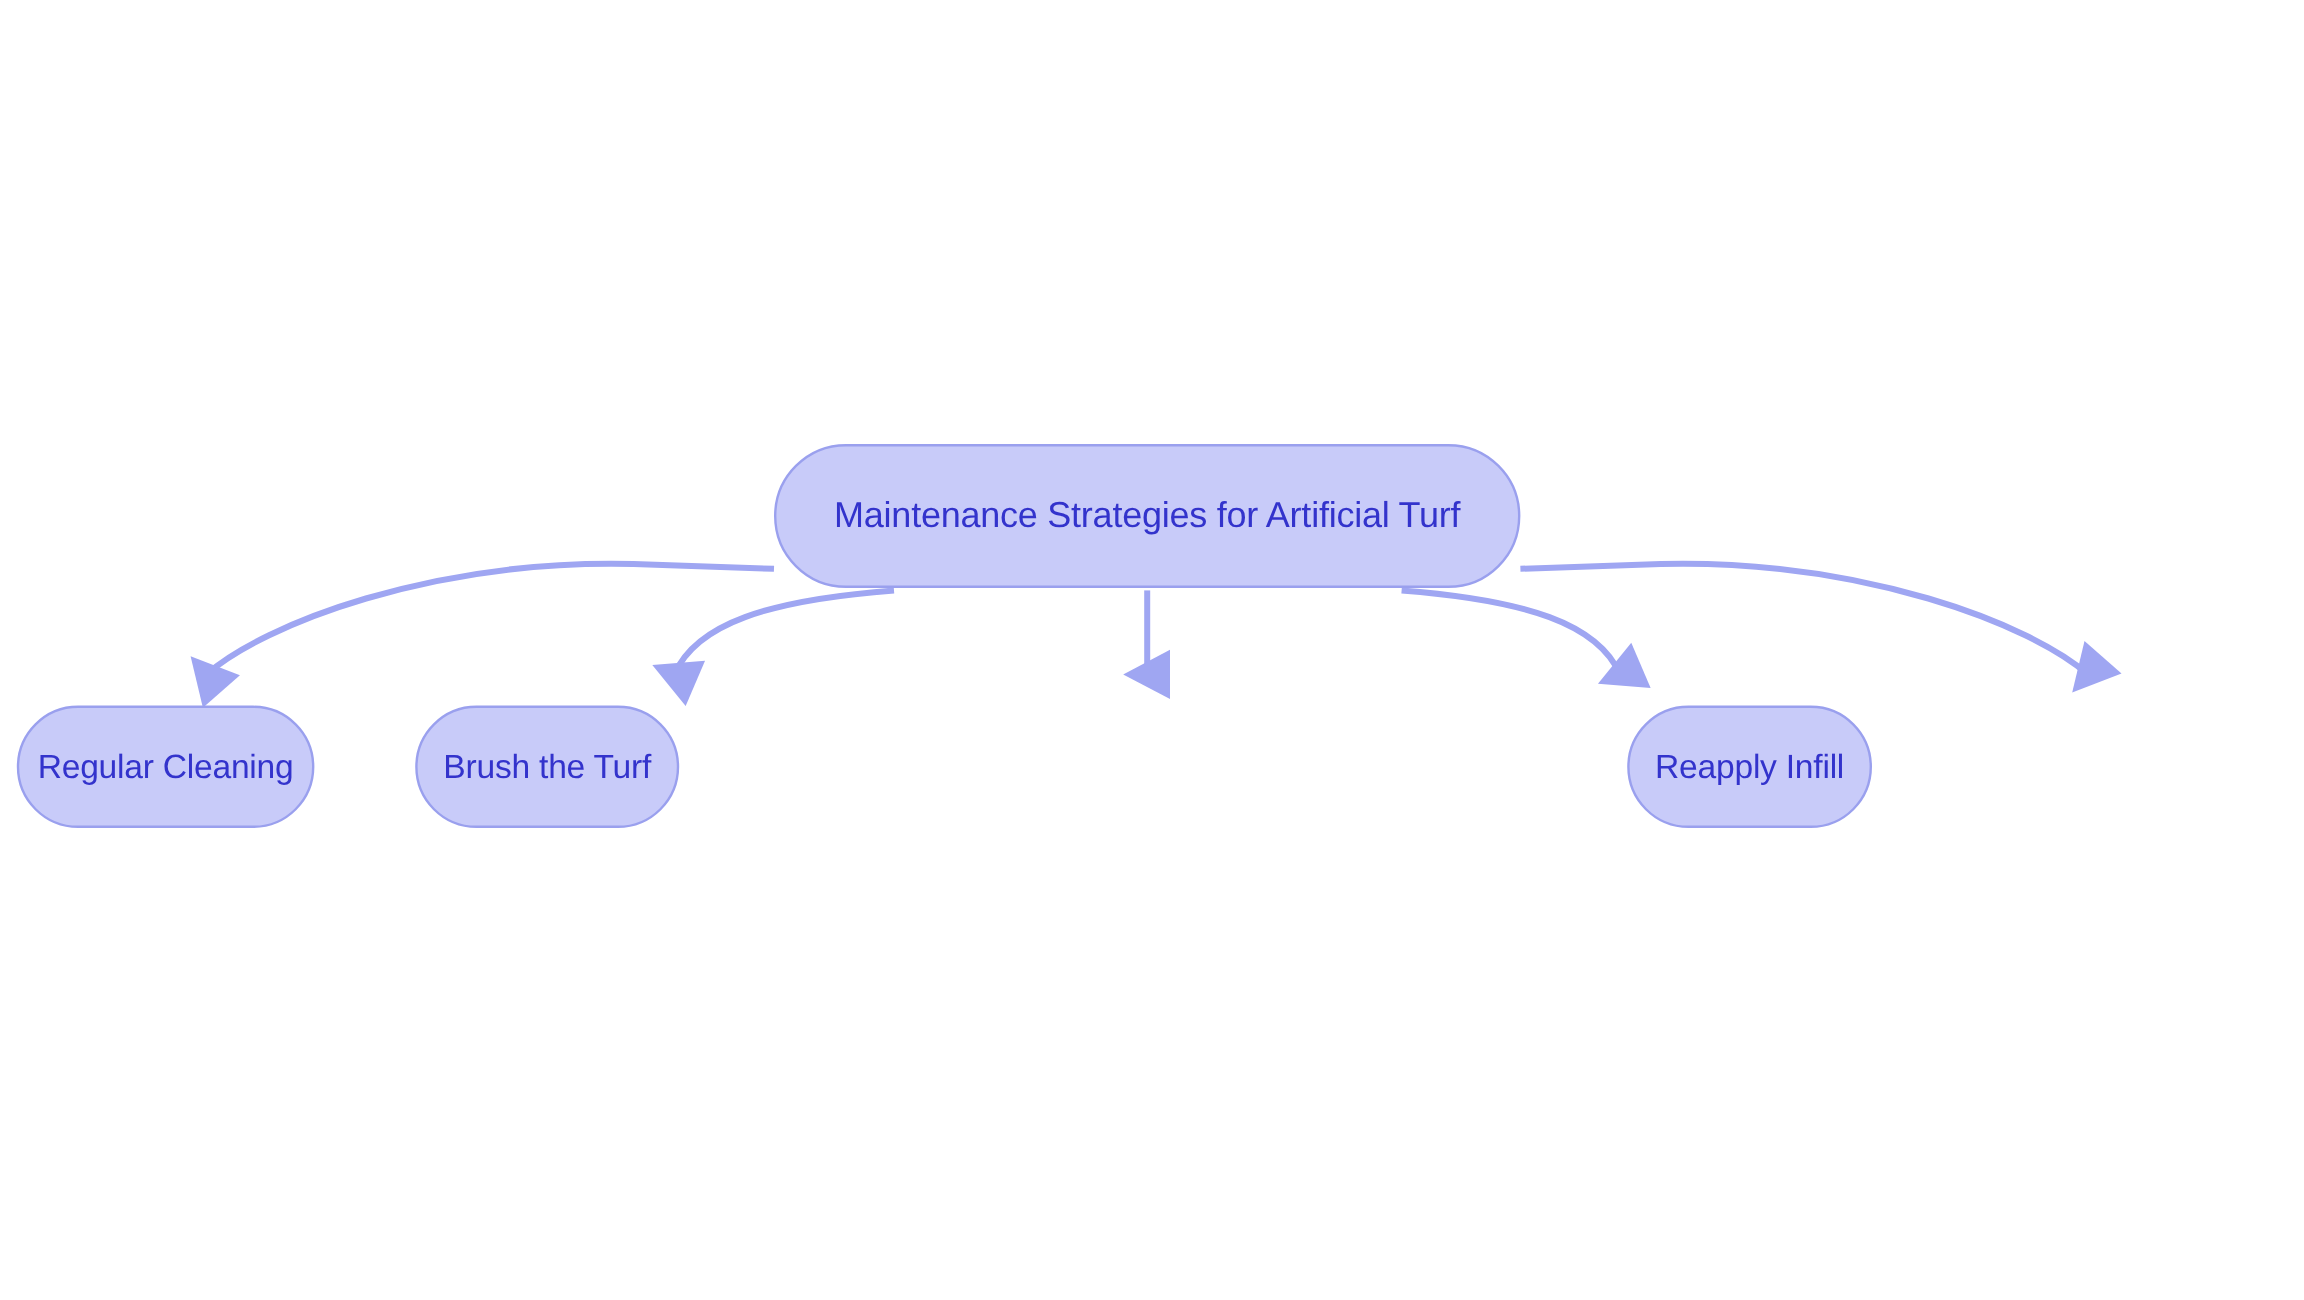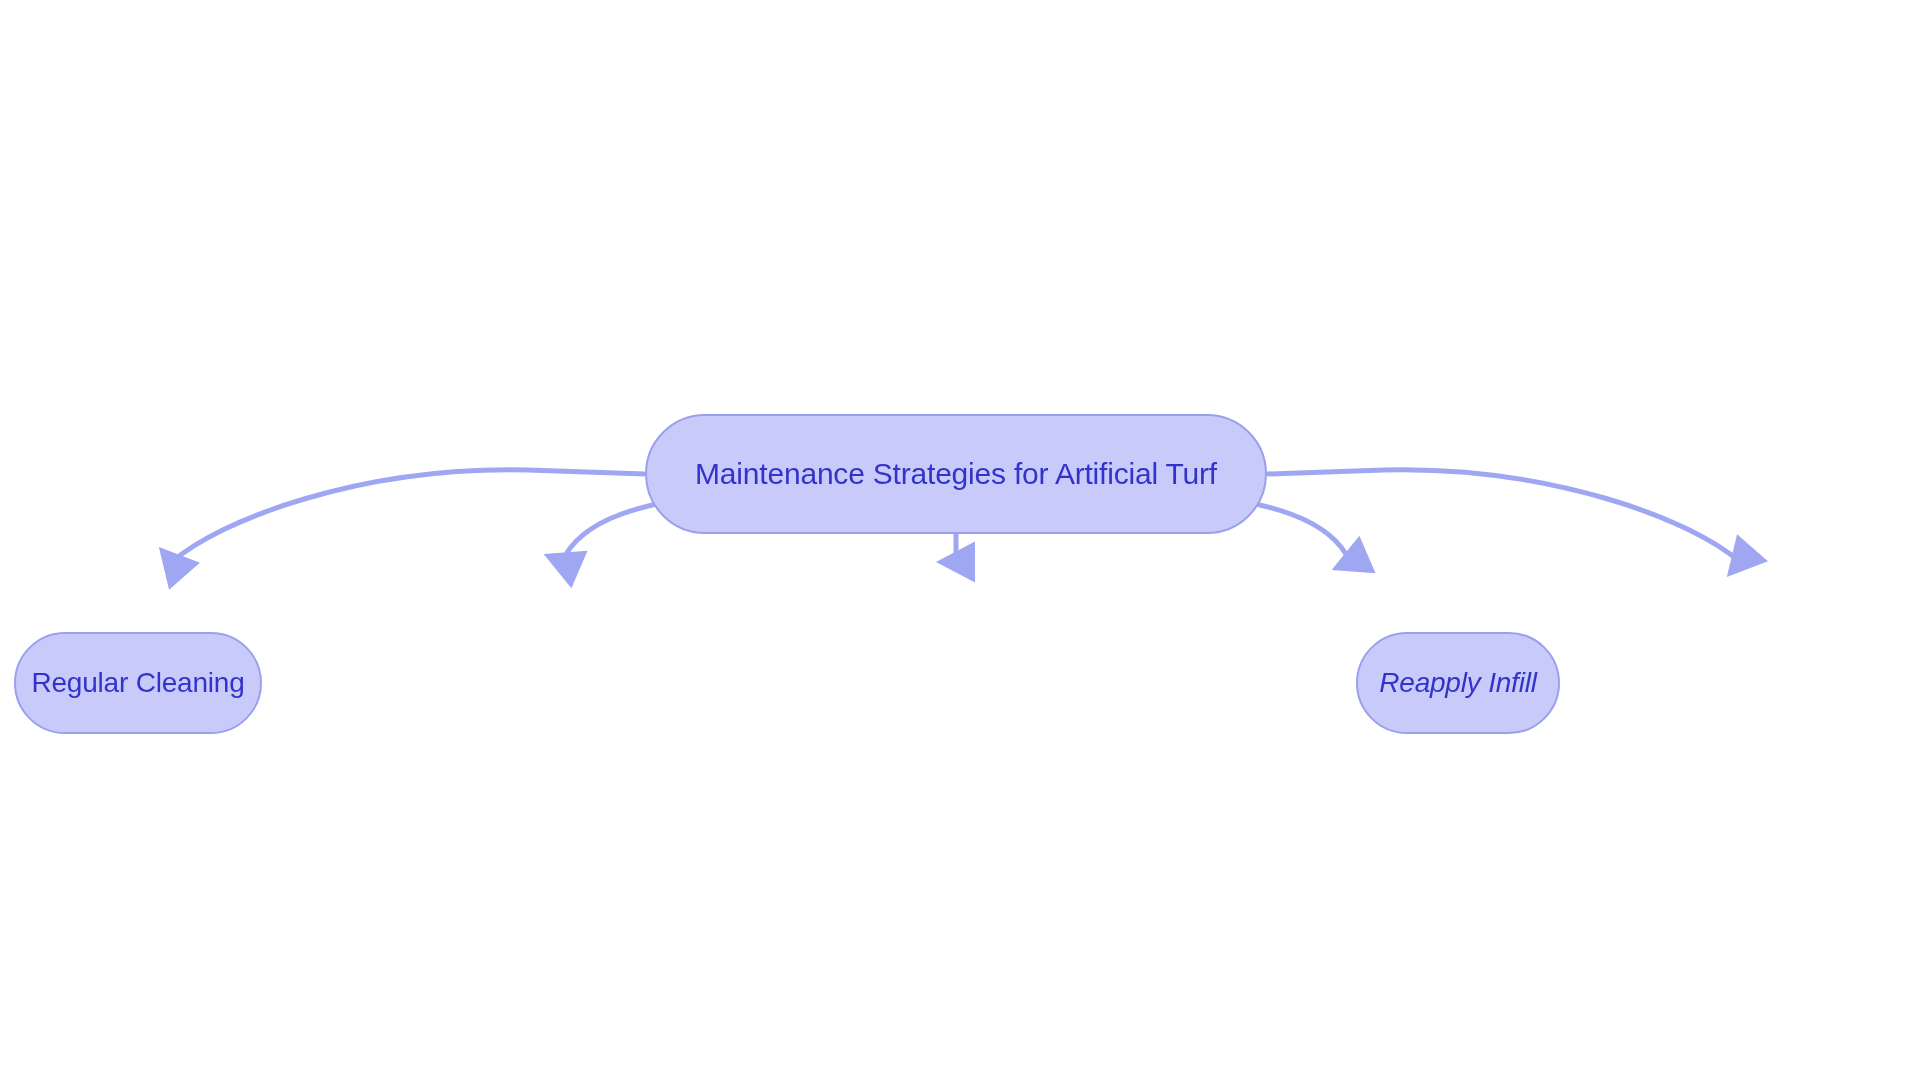--- a/index.html
+++ b/index.html
@@ -32,42 +32,41 @@
     box-sizing: border-box;
     background: #c8cbf9;
     border: 2px solid #9aa0ee;
     display: flex;
     align-items: center;
     justify-content: center;
     text-align: center;
     color: #3333cc;
     letter-spacing: -0.2px;
     white-space: nowrap;
-    margin-top: 44px;
   }
   .node-root {
     left: 645px;
     top: 370px;
     width: 622px;
     height: 120px;
     border-radius: 60px;
     font-size: 30px;
   }
   .node-leaf {
     top: 588px;
     height: 102px;
     border-radius: 57px;
     font-size: 28px;
   }
   .leaf-0 { left: 14px;   width: 248px; }
   .leaf-1 { left: 346px;  width: 220px; }
   .leaf-2 { left: 650px;  width: 260px; }
   .leaf-3 { left: 994px;  width: 278px; }
   .leaf-4 { left: 1356px; width: 204px; }
-  .leaf-4 { left: 1356px; width: 204px; font-style: italic; }
+  .leaf-4 { left: 1356px; width: 204px; }
 </style>
 </head>
 <body>
 
 <div id="diagram-canvas">
 
   <svg id="edge-layer" viewBox="0 0 1920 1083" width="1920" height="1083" xmlns="http://www.w3.org/2000/svg">
     <defs>
       <marker id="arrowhead" markerWidth="9" markerHeight="9" refX="4.5" refY="4.4" orient="auto" markerUnits="strokeWidth">
         <path d="M 0.4 0.6 L 8.6 0.6 L 4.5 8.4 Z" fill="#9fa6f2"></path>
@@ -86,20 +85,23 @@
   </svg>
 
   <div class="node node-root">
     <span>Maintenance Strategies for Artificial Turf</span>
   </div>
 
   <div class="node node-leaf leaf-0">
     <span>Regular Cleaning</span>
   </div>
 
+  <div class="node node-leaf leaf-1">
+    <span>Brush the Turf</span>
+  </div>
 
 
 
   <div class="node node-leaf leaf-4">
     <span>Reapply Infill</span>
   </div>
 
 </div>
 
 </body></html>

